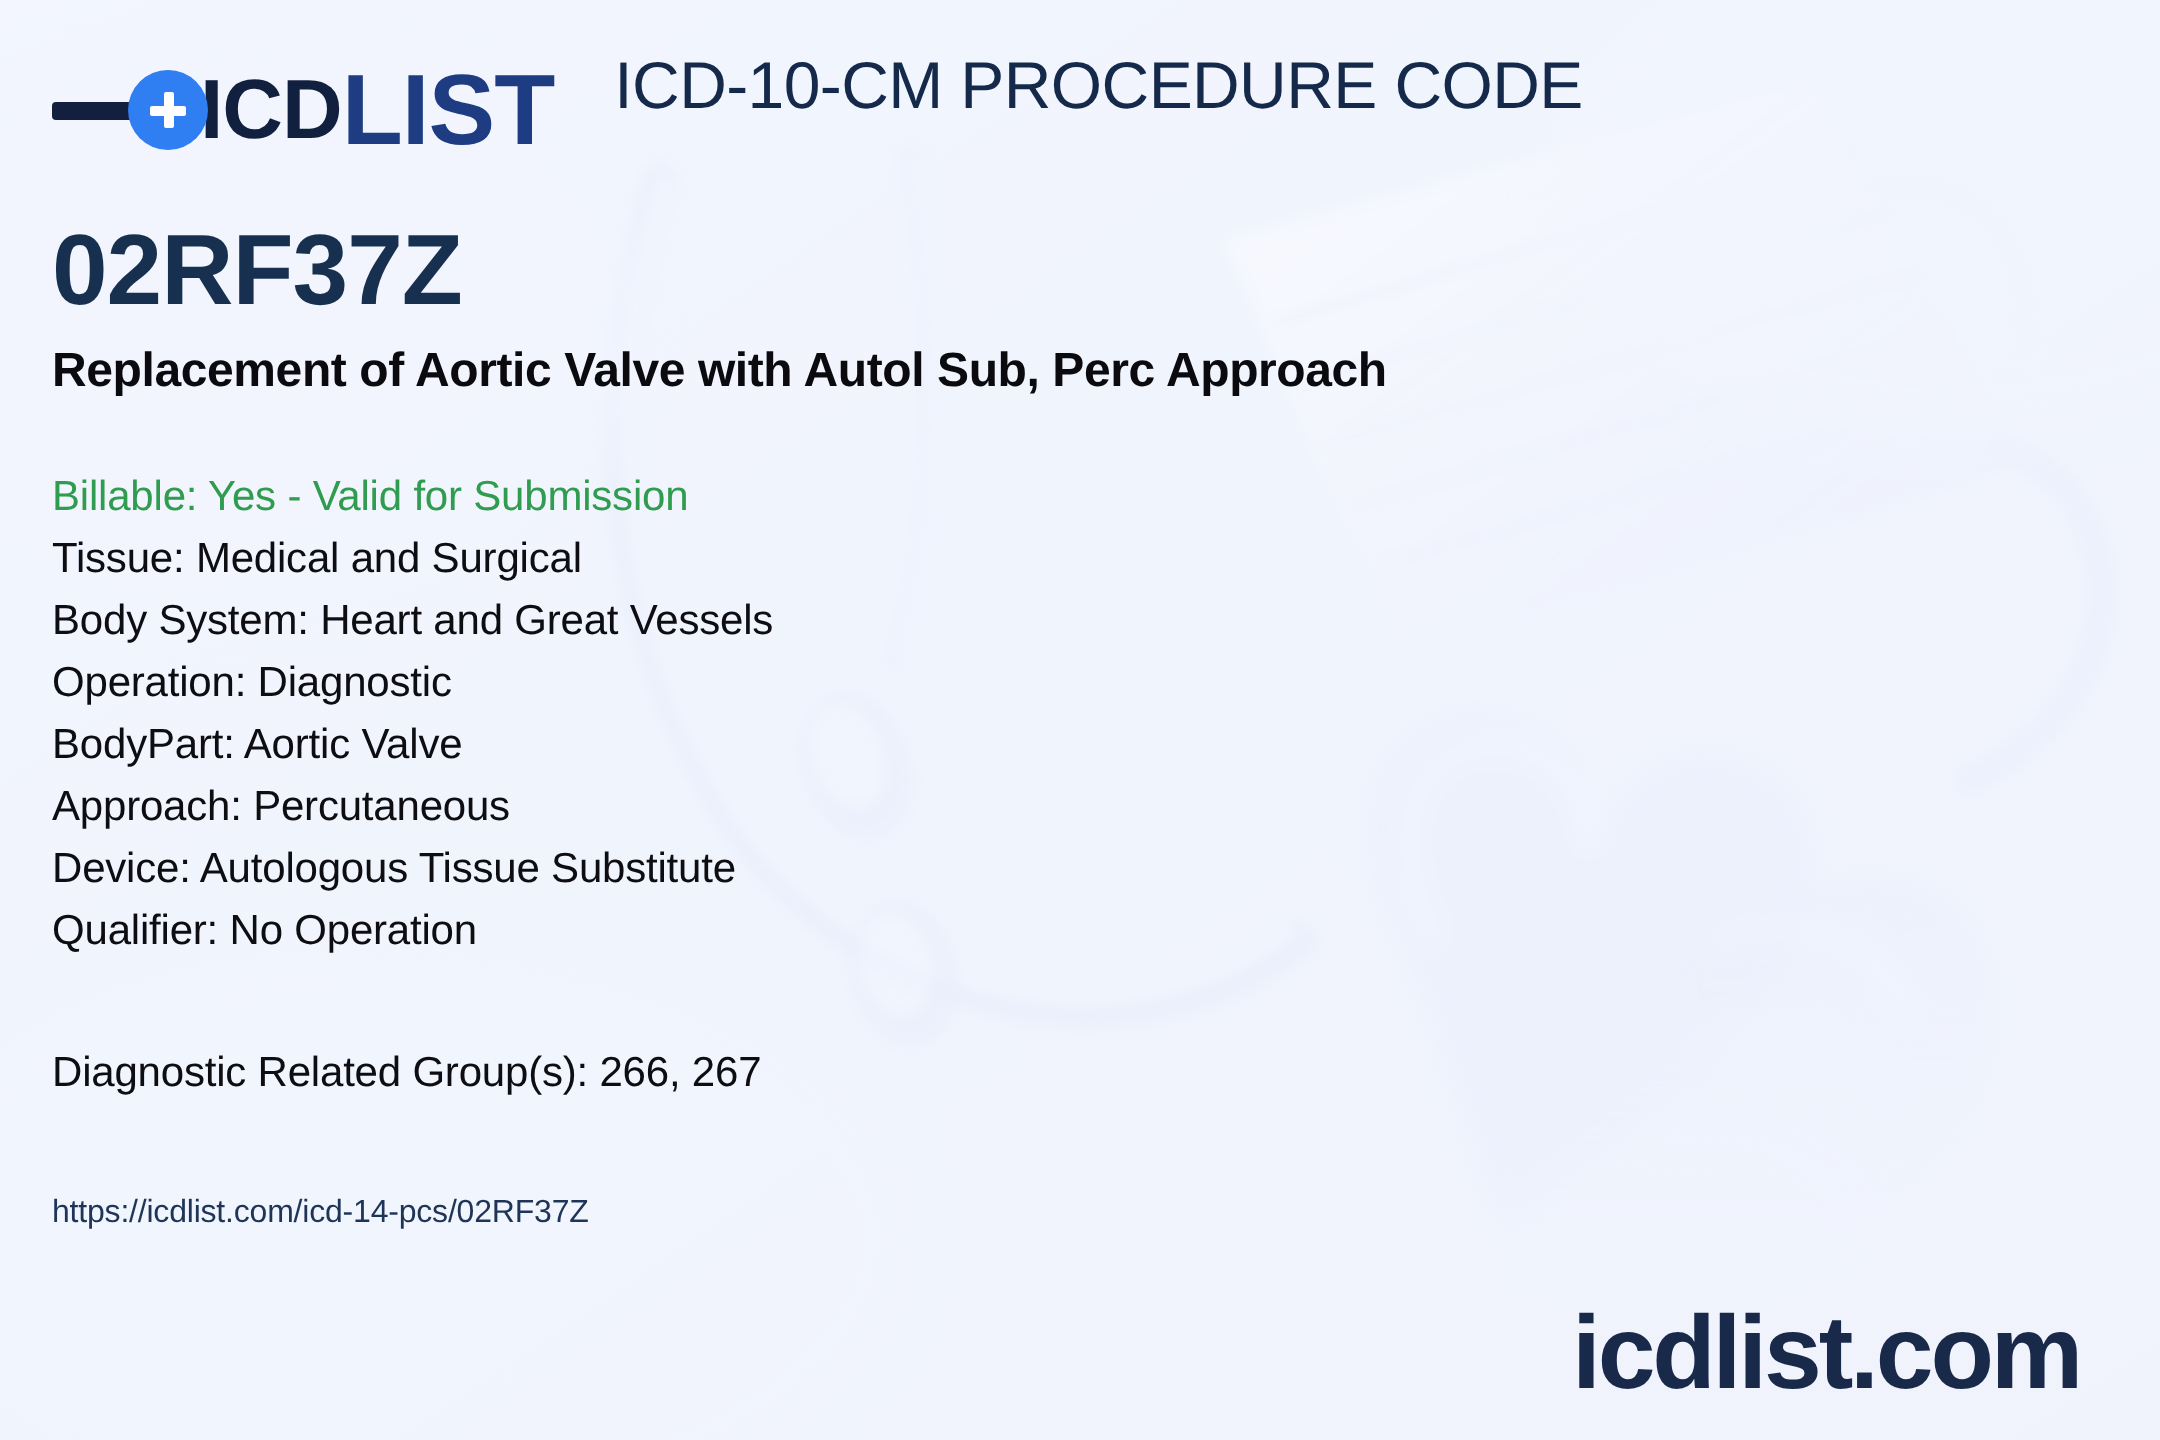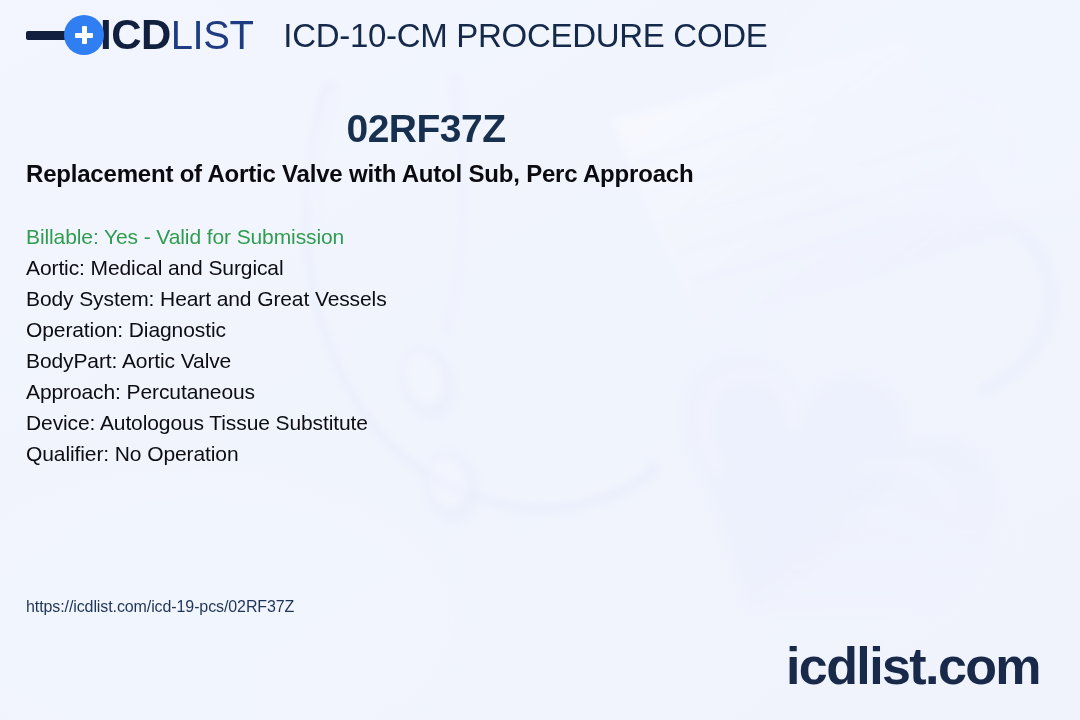--- a/index.html
+++ b/index.html
@@ -30,23 +30,23 @@
     inset: 0;
     overflow: hidden;
     pointer-events: none;
   }
   .bg-photo svg { display: block; }
 
   
   .header {
     position: absolute;
     left: 26px;
-    top: 6px;
+    top: 26px;
     display: flex;
-    align-items: center;
+    align-items: flex-start;
     height: 58px;
   }
   .logo {
     display: flex;
     align-items: center;
     height: 58px;
   }
   .logo-dash {
     width: 44px;
     height: 9px;
@@ -82,22 +82,22 @@
   }
   .logo-icd {
     font-size: 42px;
     font-weight: 700;
     letter-spacing: -0.5px;
     color: #12203f;
     margin-left: -4px;
     line-height: 1;
   }
   .logo-list {
-    font-size: 40px;
-    font-weight: 400;
+    font-size: 50px;
+    font-weight: 700;
     letter-spacing: -0.5px;
     color: #1d3c82;
     line-height: 1;
   }
   .header-title {
     margin-left: 30px;
     font-size: 33px;
     font-weight: 400;
     letter-spacing: -0.3px;
     color: #15294b;
@@ -106,27 +106,26 @@
   }
 
   
   .content {
     position: absolute;
     left: 26px;
     top: 108px;
     width: 800px;
   }
   .code {
-    font-size: 39px;
+    font-size: 50px;
     font-weight: 700;
     color: #17304f;
     letter-spacing: -0.5px;
     line-height: 1.1;
     margin: 0 0 9px 0;
-    text-align: center;
   }
   .description {
     font-size: 24px;
     font-weight: 700;
     color: #0b0b0f;
     letter-spacing: -0.2px;
     line-height: 1.2;
     margin: 0 0 32px 0;
   }
   .detail-list {
@@ -157,21 +156,21 @@
     position: absolute;
     left: 26px;
     top: 598px;
     font-size: 16px;
     color: #1f3557;
     letter-spacing: -0.1px;
   }
   .brand {
     position: absolute;
     right: 40px;
-    bottom: 28px;
+    bottom: 17px;
     font-size: 52px;
     font-weight: 700;
     letter-spacing: -1.6px;
     color: #18294a;
     line-height: 1;
   }
 </style>
 </head>
 <body>
 
@@ -268,28 +267,29 @@
   </div>
 
   <div class="content">
 
     <h1 class="code">02RF37Z</h1>
 
     <h2 class="description">Replacement of Aortic Valve with Autol Sub, Perc Approach</h2>
 
     <ul class="detail-list">
       <li class="billable">Billable: Yes - Valid for Submission</li>
-      <li>Aortic: Medical and Surgical</li>
+      <li>Tissue: Medical and Surgical</li>
       <li>Body System: Heart and Great Vessels</li>
       <li>Operation: Diagnostic</li>
       <li>BodyPart: Aortic Valve</li>
       <li>Approach: Percutaneous</li>
       <li>Device: Autologous Tissue Substitute</li>
       <li>Qualifier: No Operation</li>
     </ul>
 
+    <div class="drg">Diagnostic Related Group(s): 266, 267</div>
   </div>
 
-  <div class="source-url">https://icdlist.com/icd-19-pcs/02RF37Z</div>
+  <div class="source-url">https://icdlist.com/icd-14-pcs/02RF37Z</div>
 
   <div class="brand">icdlist.com</div>
 
 </div>
 
 </body></html>

